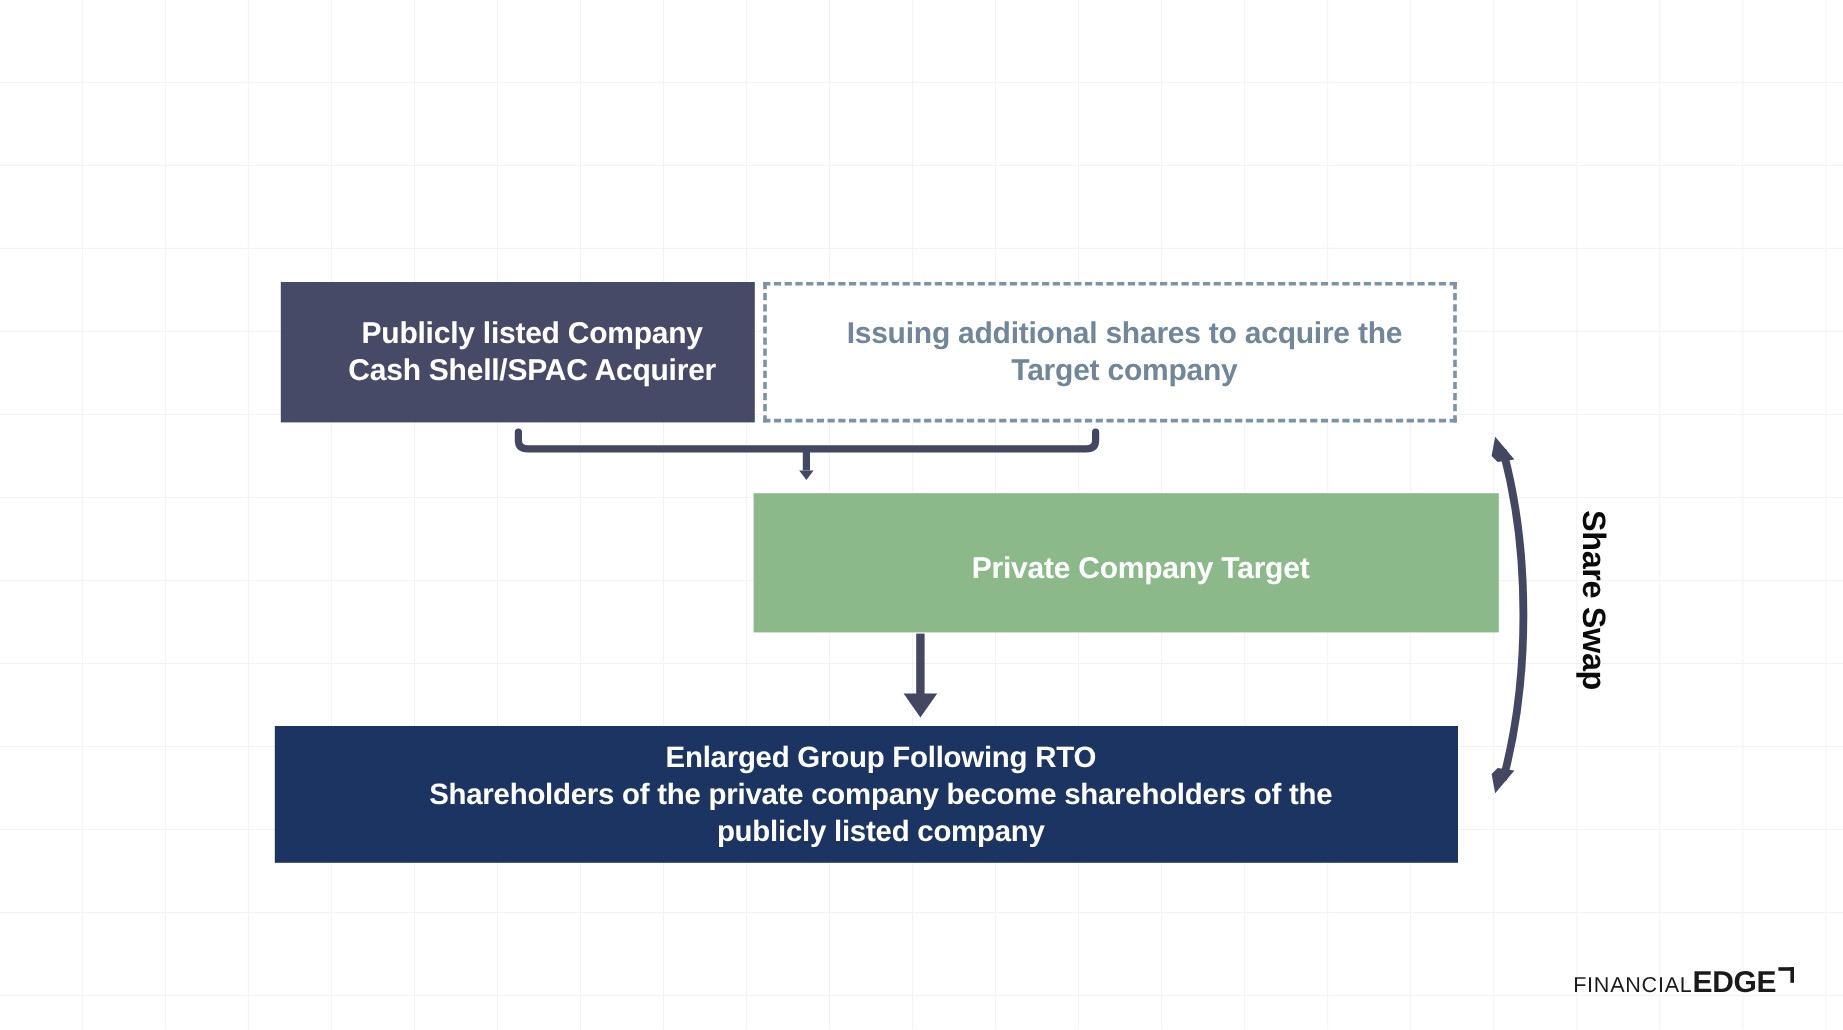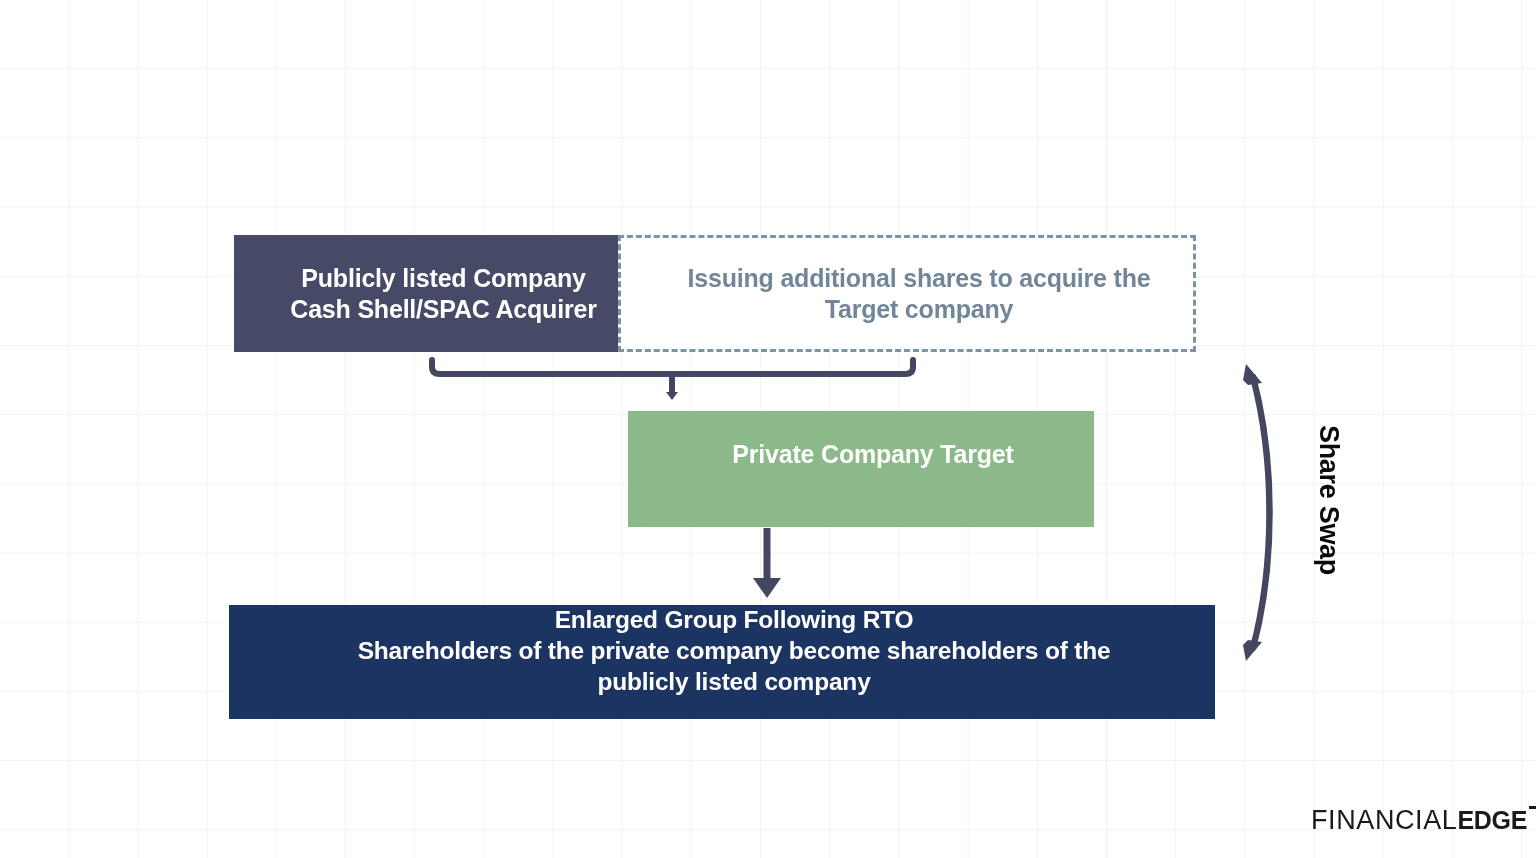--- a/index.html
+++ b/index.html
@@ -63,59 +63,60 @@
   }
   #box-acquirer .box-text {
     color: #ffffff;
     font-size: 25px;
     font-weight: 700;
     line-height: 1.24;
     letter-spacing: -0.2px;
   }
 
   #box-issuing {
-    left: 618px;
+    left: 636px;
     top: 235px;
     width: 578px;
     height: 117px;
     background: #ffffff;
     border: 3px dashed #7c93a4;
   }
   #box-issuing .box-text {
     color: #718799;
     font-size: 25px;
     font-weight: 700;
     line-height: 1.24;
     letter-spacing: -0.2px;
   }
 
   #box-target {
     left: 628px;
     top: 411px;
-    width: 466px;
+    width: 621px;
     height: 116px;
     background: #8cb98a;
     align-items: flex-start;
-    padding-top: 28px;
+    padding-top: 48px;
   }
   #box-target .box-text {
     color: #ffffff;
     font-size: 25px;
     font-weight: 700;
     letter-spacing: -0.2px;
     line-height: 1.2;
   }
 
   #box-enlarged {
     left: 229px;
     top: 605px;
     width: 986px;
     height: 114px;
     background: #1c3461;
     align-items: flex-start;
+    padding-top: 12px;
   }
   #box-enlarged .box-text {
     color: #ffffff;
     font-size: 24.5px;
     font-weight: 700;
     line-height: 1.26;
     letter-spacing: -0.2px;
   }
 
   
@@ -146,21 +147,21 @@
   
   #logo {
     position: absolute;
     left: 1311px;
     top: 805px;
     display: flex;
     align-items: baseline;
     color: #1a1a1a;
   }
   #logo .logo-thin {
-    font-size: 27px;
+    font-size: 18px;
     font-weight: 300;
     letter-spacing: 0.6px;
     font-family: "Liberation Sans", sans-serif;
   }
   #logo .logo-bold {
     font-size: 25px;
     font-weight: 700;
     letter-spacing: -0.3px;
     font-family: Liberation Sans, sans-serif;
   }

